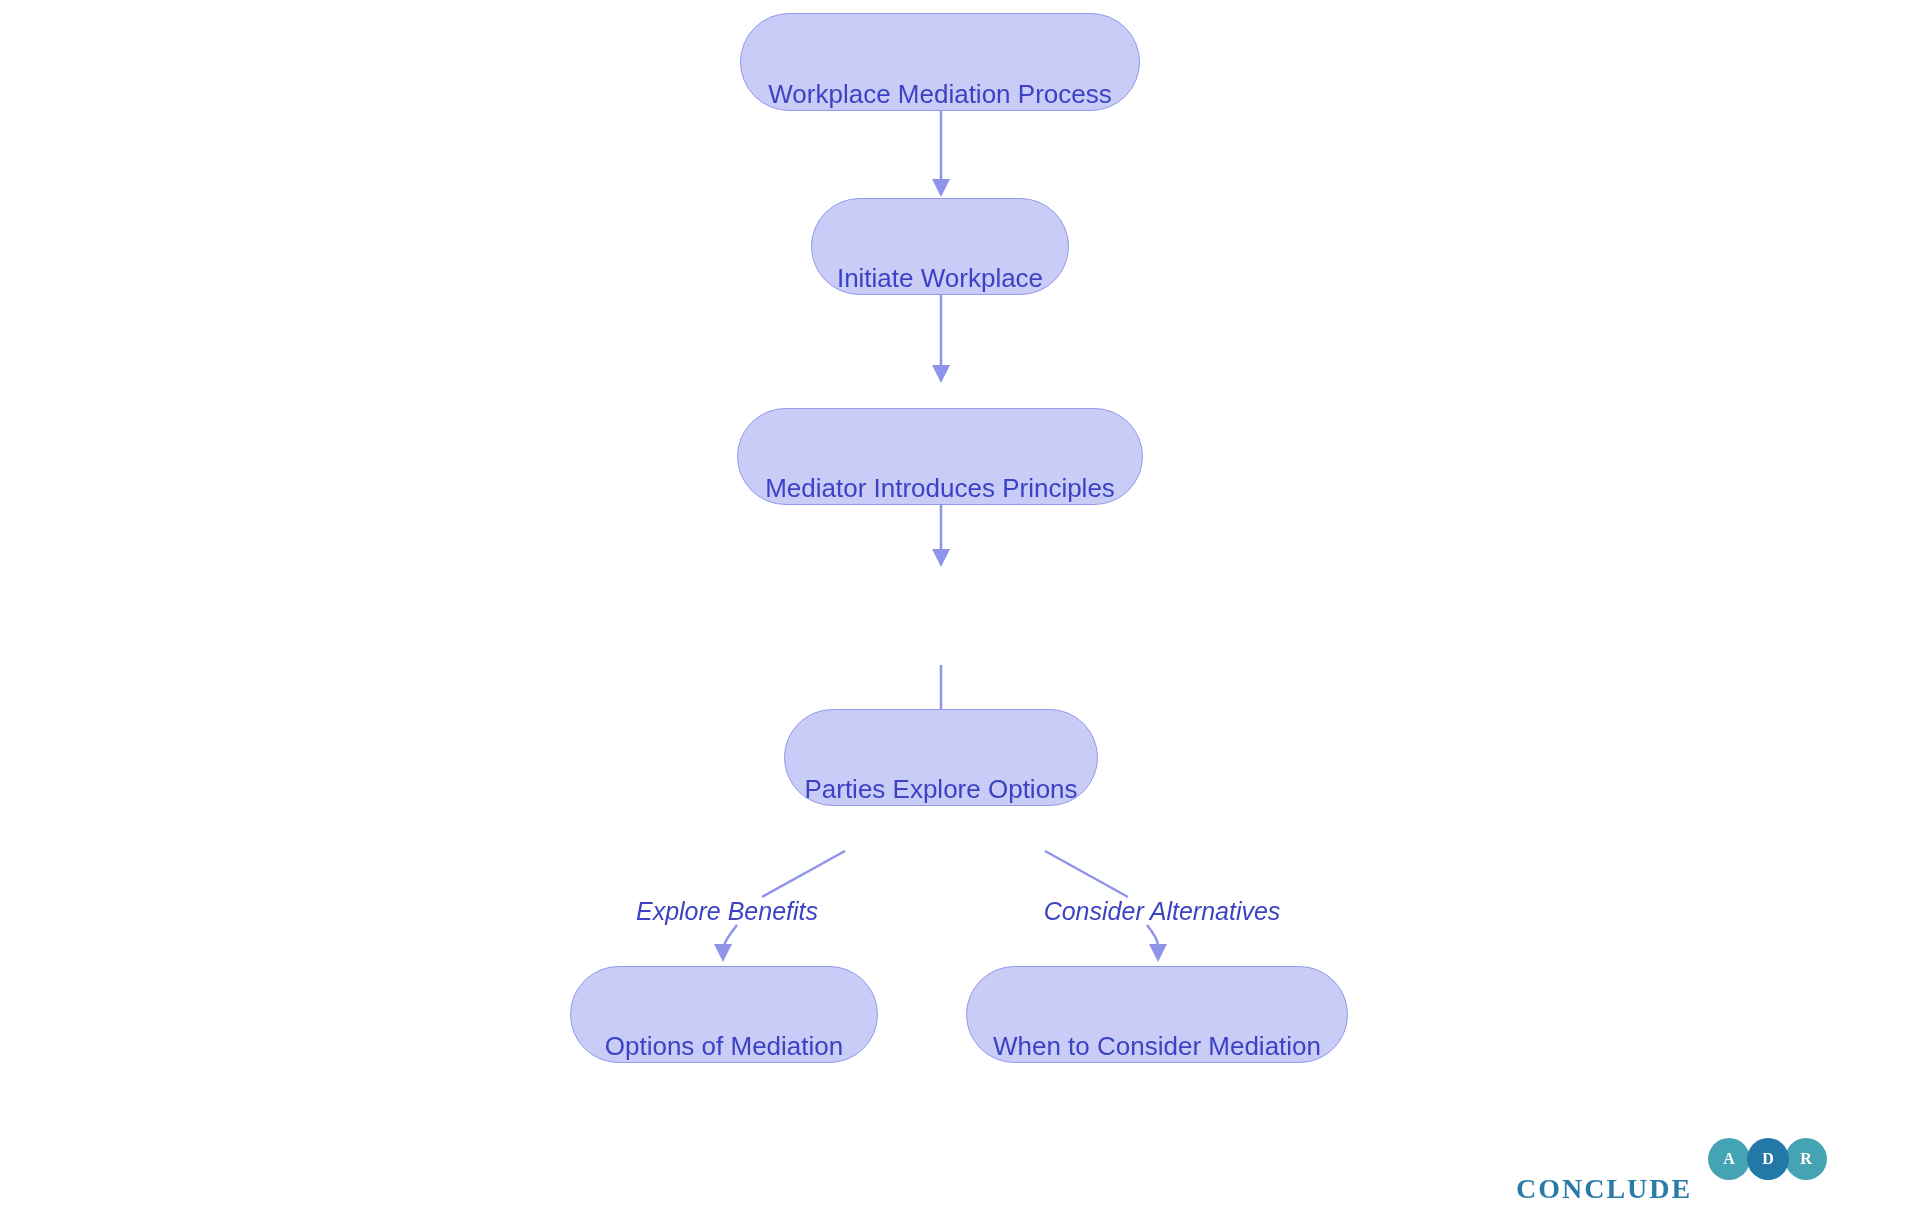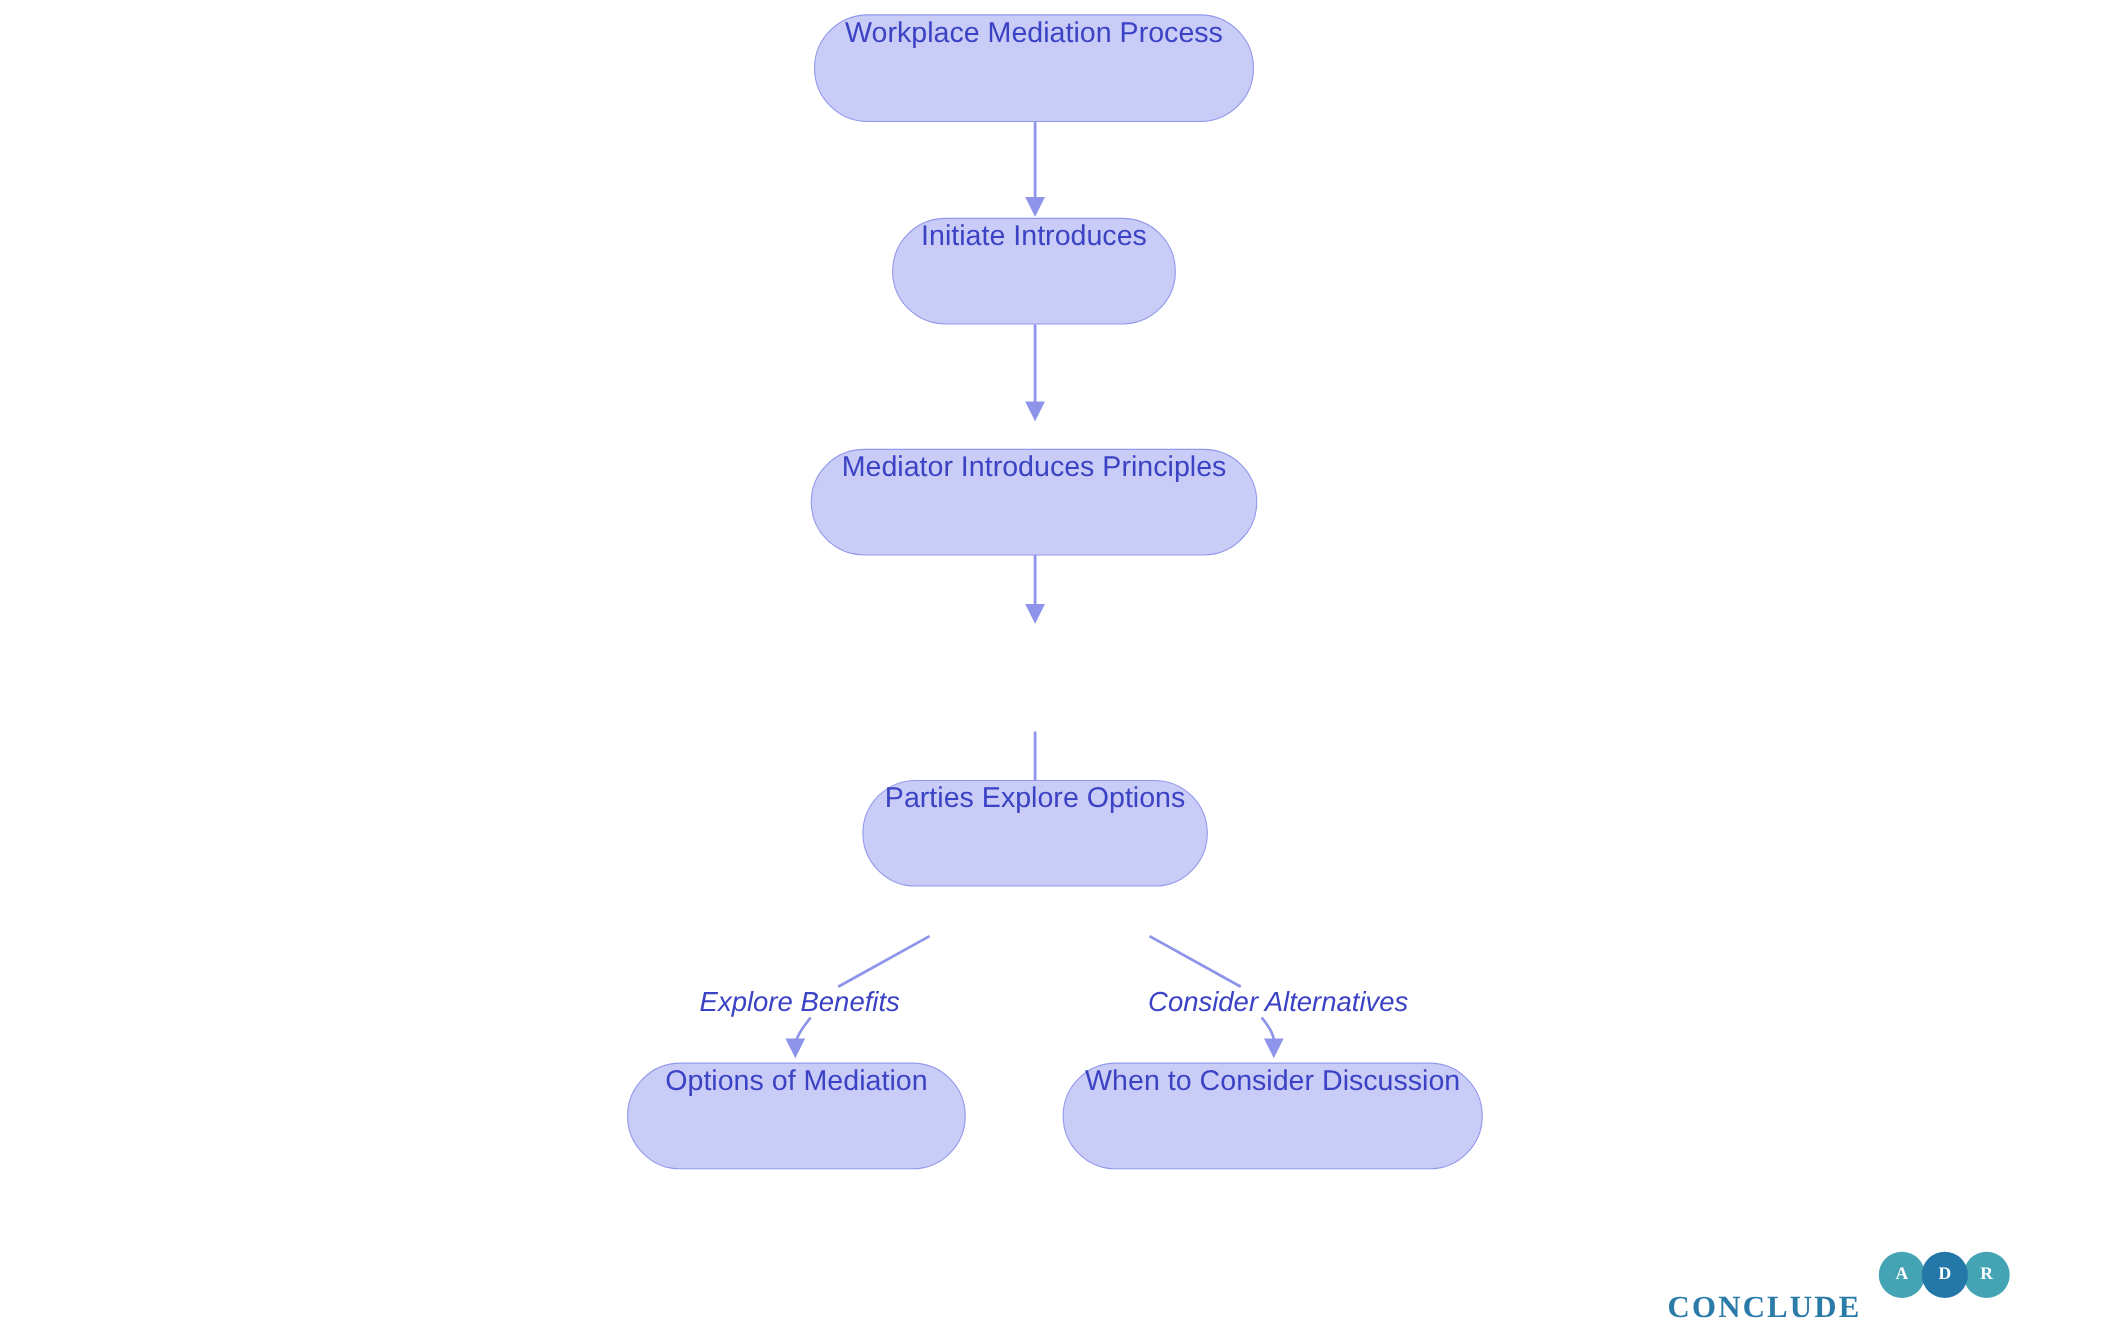--- a/index.html
+++ b/index.html
@@ -18,21 +18,21 @@
   }
   .edge-head{
     fill:#8e94e9;stroke:none;
   }
   .flow-node{
     position:absolute;
     box-sizing:border-box;
     background:#c9ccf6;
     border:1.5px solid #9298ec;
     border-radius:49px;
-    display:flex;align-items:flex-start;justify-content:center;
+    display:flex;align-items:flex-end;justify-content:center;
     color:#3b42c4;
     font-size:26px;
     white-space:nowrap;
   }
   .edge-label{
     position:absolute;
     transform:translateX(-50%);
     color:#3b42c4;
     font-size:25px;
     white-space:nowrap;
@@ -101,38 +101,38 @@
       <path class="edge-line" d="M 1147 925 C 1155 935 1158 941 1158 946"></path>
       <polygon class="edge-head" points="1149,944 1167,944 1158,962"></polygon>
     </g>
   </svg>
 
   <div class="flow-node" style="left:740px;top:13px;width:400px;height:98px;">
     <span>Workplace Mediation Process</span>
   </div>
 
   <div class="flow-node" style="left:811px;top:198px;width:258px;height:97px;">
-    <span>Initiate Introduces</span>
+    <span>Initiate Workplace</span>
   </div>
 
   <div class="flow-node" style="left:737px;top:384px;width:406px;height:97px;margin-top:24px;">
     <span>Mediator Introduces Principles</span>
   </div>
 
 
   <div class="flow-node" style="left:784px;top:709px;width:314px;height:97px;">
     <span>Parties Explore Options</span>
   </div>
 
   <div class="flow-node" style="left:570px;top:966px;width:308px;height:97px;">
     <span>Options of Mediation</span>
   </div>
 
   <div class="flow-node" style="left:966px;top:966px;width:382px;height:97px;">
-    <span>When to Consider Discussion</span>
+    <span>When to Consider Mediation</span>
   </div>
 
   <div class="edge-label" style="left:727px;top:897px;">Explore Benefits</div>
 
   <div class="edge-label" style="left:1162px;top:897px;">Consider Alternatives</div>
 
   <div class="logo">
     <span class="logo-wordmark">CONCLUDE</span>
     <span class="logo-badge">
       <span class="badge-circle badge-a">A</span>

